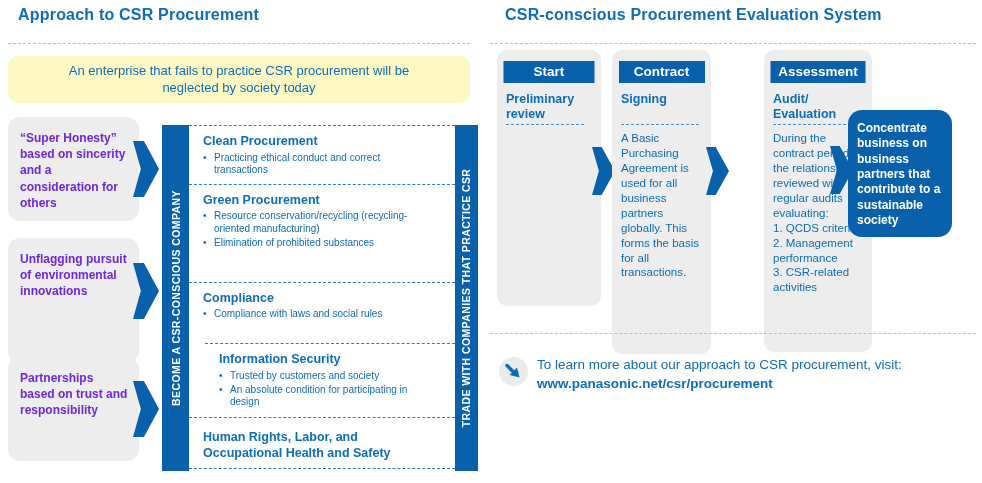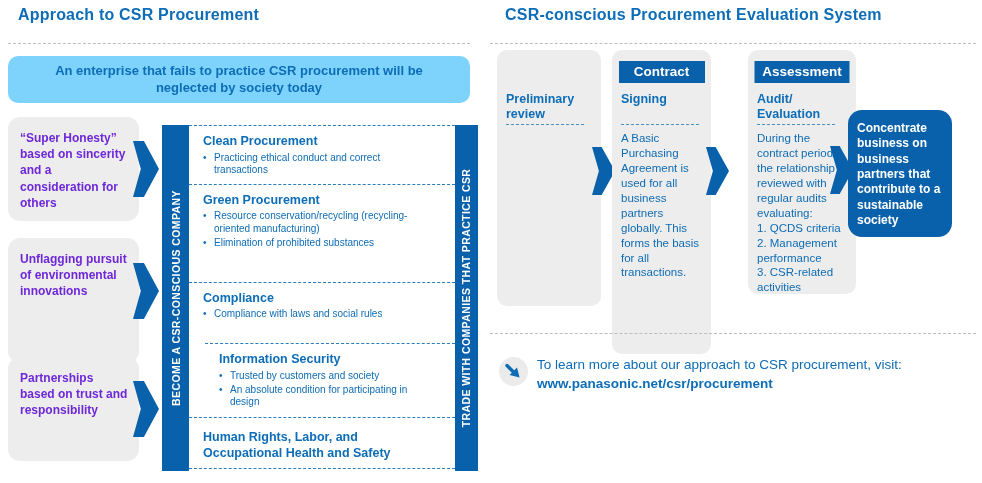--- a/index.html
+++ b/index.html
@@ -11,23 +11,23 @@
   }
   .h1 {
     position:absolute; font-size:16px; font-weight:bold; color:#0d6db7;
     letter-spacing:0.2px; white-space:nowrap;
   }
   .hrule { position:absolute; border-top:1.5px dashed #bdbdbd; height:0; }
 
   
   .banner {
     position:absolute; left:8px; top:56px; width:462px; height:47px;
-    background:#7dd3fc; border-radius:10px;
+    background:#fef9c3; border-radius:10px;
     display:flex; align-items:center; justify-content:center; text-align:center;
-    font-size:13px; font-weight:bold; color:#0d6db7; line-height:1.3;
+    font-size:13px; font-weight:normal; color:#0d6db7; line-height:1.3;
     white-space:pre-line;
   }
   .principle {
     position:absolute; left:8px; width:131px; background:#ededed;
     border-radius:12px; padding:13px 8px 0 12px;
     font-size:12px; font-weight:bold; color:#6d28d9; line-height:1.35;
   }
   .chev { position:absolute; background:#0a61ab;
     clip-path:polygon(0% 0%, 42% 0%, 100% 50%, 42% 100%, 0% 100%, 30% 50%); }
   .chev.left { width:26px; height:56px; left:133px; }
@@ -52,21 +52,21 @@
     margin:3px 0 2px; white-space:pre-line;
   }
   ul.bullets { list-style:none; font-size:10px; color:#0e6cb5; line-height:1.22; }
   ul.bullets li { position:relative; padding-left:11px; margin-bottom:2px; }
   ul.bullets li::before { content:"•"; position:absolute; left:0; }
 
   
   .card { position:absolute; top:50px; background:#ededed; border-radius:10px; }
   .card-start    { left:497px; width:104px; height:256px; }
   .card-contract { left:612px; width:99px;  height:304px; }
-  .card-assess   { left:748px; width:108px; height:244px; }
+  .card-assess   { left:764px; width:108px; height:302px; }
   .card-header {
     position:absolute; top:11px; left:50%; transform:translateX(-50%);
     width:calc(100% - 13px); background:#0a61ab; color:#ffffff;
     font-size:13.5px; font-weight:bold; text-align:center; padding:3px 0 4px;
   }
   .card-sub {
     position:absolute; top:42px; left:9px; width:78px; height:33px;
     color:#0d6db7; font-size:12.5px; font-weight:bold; line-height:1.2;
     white-space:pre-line; border-bottom:1px dashed #4a8ec4;
   }
@@ -145,20 +145,21 @@
   </div>
 
   <div class="vbar" style="left:455px; width:23px;">
     <span>TRADE WITH COMPANIES THAT PRACTICE CSR</span>
   </div>
 
   <div class="h1" style="left:505px; top:6px;">CSR-conscious Procurement Evaluation System</div>
   <div class="hrule" style="left:490px; top:43px; width:486px;"></div>
 
   <div class="card card-start">
+    <div class="card-header">Start</div>
     <div class="card-sub">Preliminary
 review</div>
   </div>
 
   <div class="chev flow" style="left:592px; top:147px;"></div>
 
   <div class="card card-contract">
     <div class="card-header">Contract</div>
     <div class="card-sub">Signing</div>
     <div class="card-body">A Basic Purchasing Agreement is used for all business partners globally. This forms the basis for all transactions.</div>

